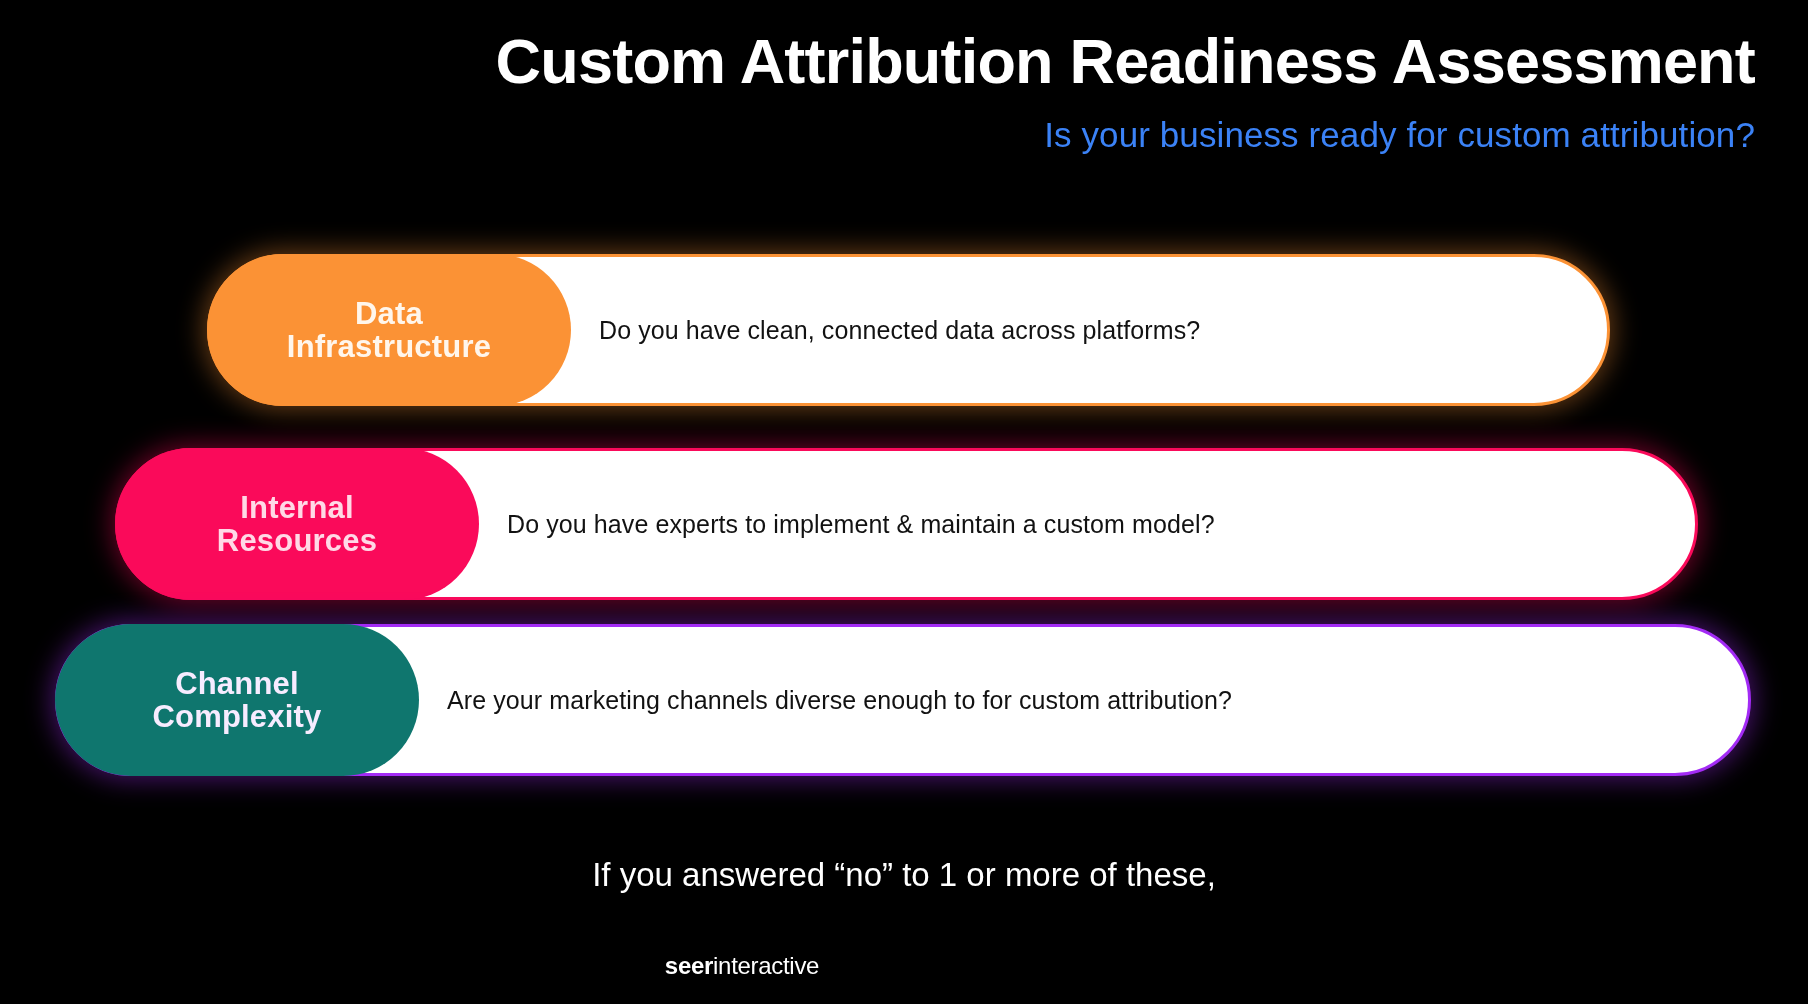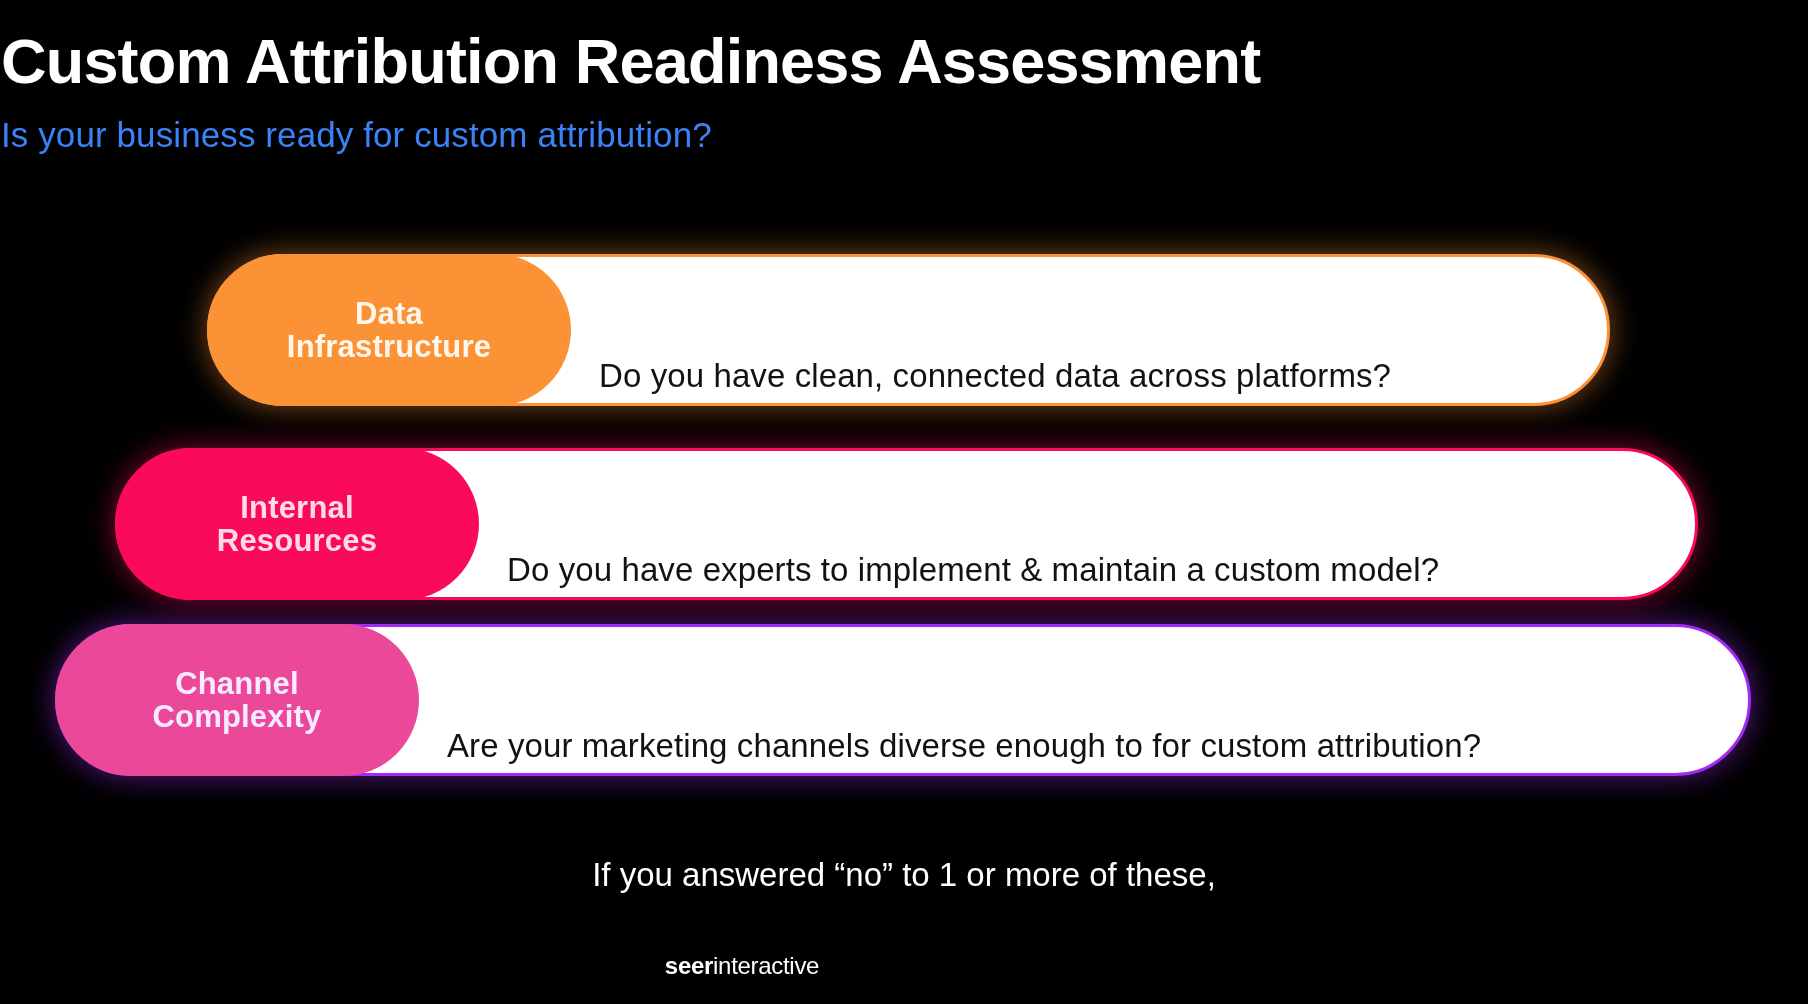--- a/index.html
+++ b/index.html
@@ -19,23 +19,23 @@
     position: relative;
     width: 1808px;
     height: 1004px;
     background: #000000;
   }
 
   
   .header {
     position: absolute;
     top: 28px;
-    left: 1px;
+    left: 11px;
     width: 1744px;
-    text-align: left;
+    text-align: right;
   }
   .title {
     font-size: 63px;
     font-weight: 700;
     color: #ffffff;
     letter-spacing: -0.8px;
     line-height: 1.05;
     margin: 0;
     white-space: nowrap;
   }
@@ -119,40 +119,39 @@
   .row-1 .label-text { color: #fff6ec; }
 
   .row-2 .label-pill {
     width: 364px;
     background: #fa0a5a;
   }
   .row-2 .label-text { color: #ffd9e6; }
 
   .row-3 .label-pill {
     width: 364px;
-    background: #ec4899;
+    background: #0f766e;
   }
   .row-3 .label-text { color: #f7ecff; }
 
   
   .question {
     position: absolute;
     top: 0;
     height: 152px;
     display: flex;
     align-items: center;
     left: 392px;
     right: 40px;
-    font-size: 33px;
+    font-size: 25px;
     font-weight: 400;
     color: #121212;
     letter-spacing: 0.1px;
     line-height: 1.2;
     white-space: nowrap;
-    margin-top: 46px;
   }
 
   
   .note {
     position: absolute;
     top: 812px;
     left: 0;
     width: 1808px;
     text-align: center;
     color: #ffffff;

